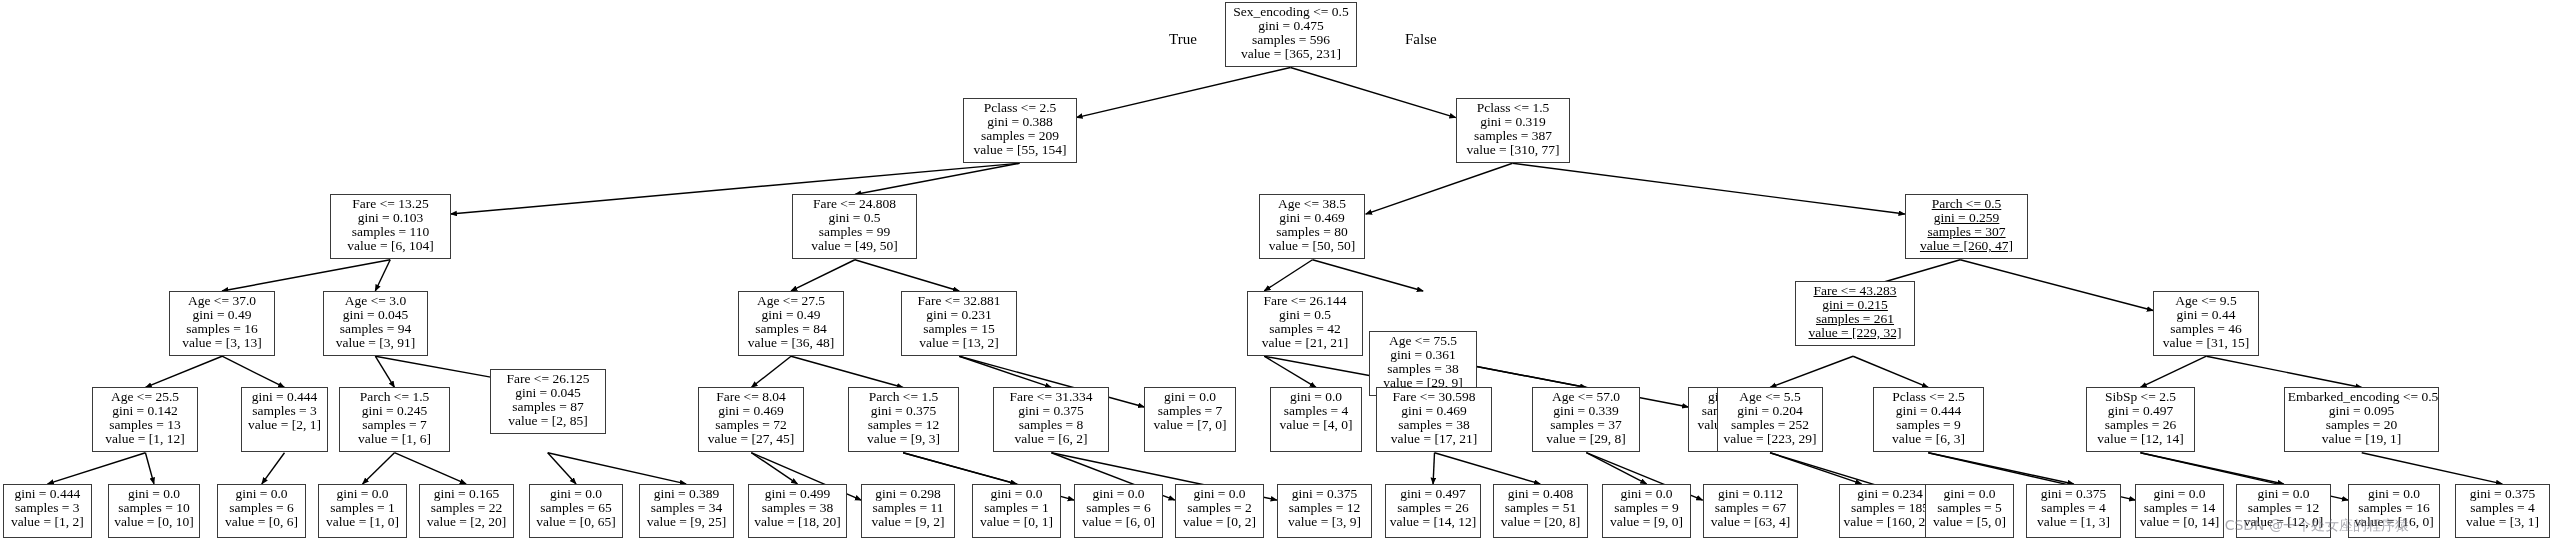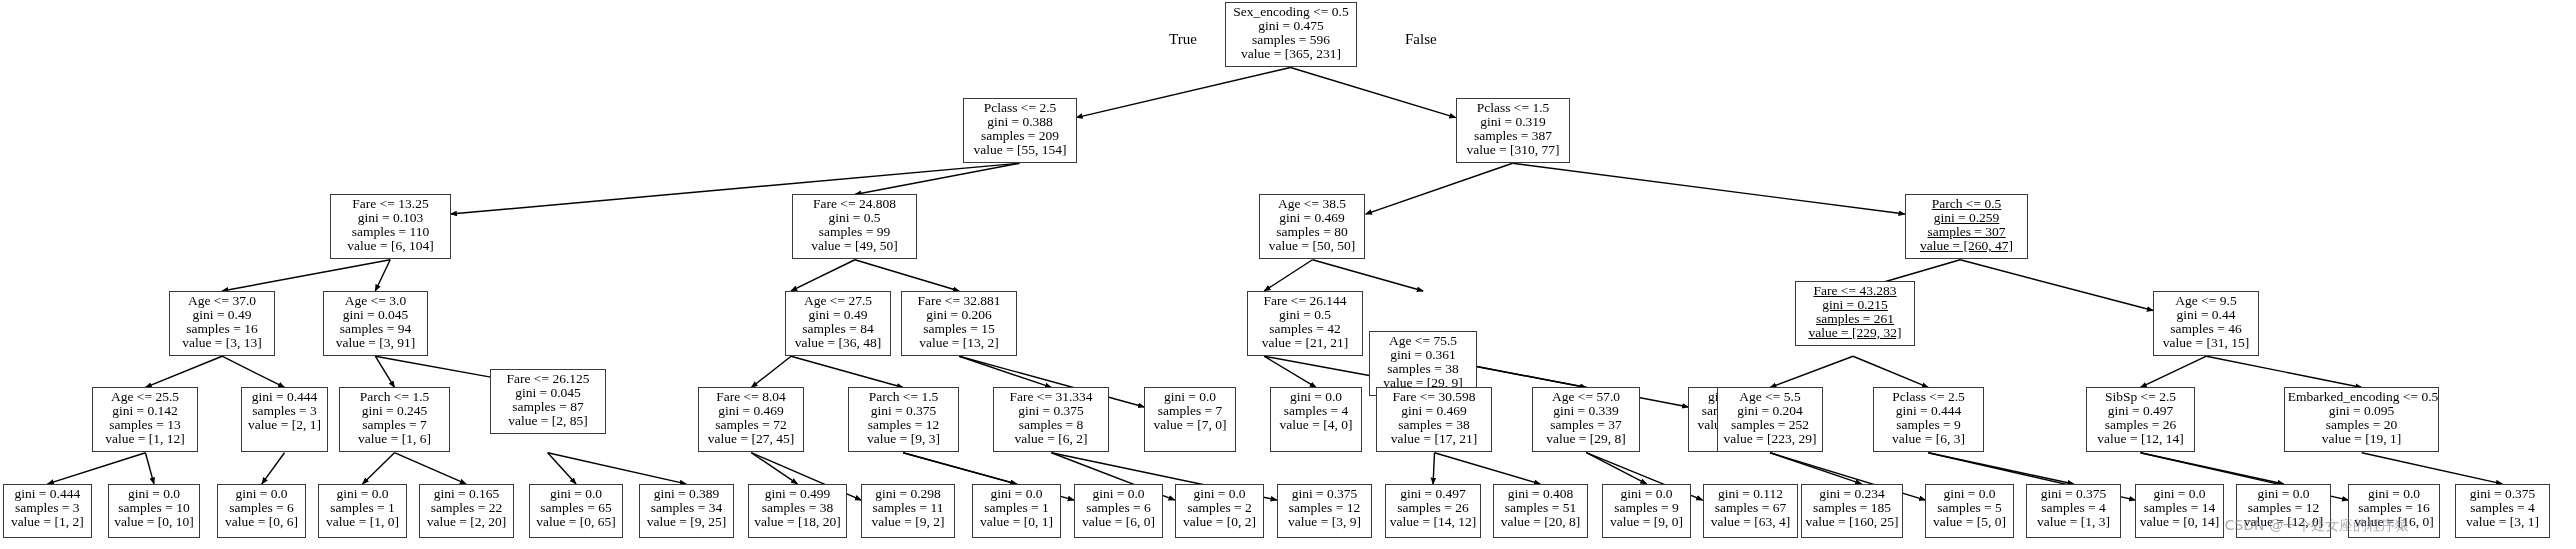--- a/index.html
+++ b/index.html
@@ -129,29 +129,29 @@
         <span class="ln">gini = 0.49</span>
         <span class="ln">samples = 16</span>
         <span class="ln">value = [3, 13]</span>
       </div>
       <div class="node" style="left: 323px; top: 291px; width: 105px; height: 65px;">
         <span class="ln">Age &lt;= 3.0</span>
         <span class="ln">gini = 0.045</span>
         <span class="ln">samples = 94</span>
         <span class="ln">value = [3, 91]</span>
       </div>
-      <div class="node" style="left: 738px; top: 291px; width: 106px; height: 65px; margin-left: 47px;">
+      <div class="node" style="left: 738px; top: 291px; width: 106px; height: 65px;">
         <span class="ln">Age &lt;= 27.5</span>
         <span class="ln">gini = 0.49</span>
         <span class="ln">samples = 84</span>
         <span class="ln">value = [36, 48]</span>
       </div>
       <div class="node" style="left: 901px; top: 291px; width: 116px; height: 65px;">
         <span class="ln">Fare &lt;= 32.881</span>
-        <span class="ln">gini = 0.206</span>
+        <span class="ln">gini = 0.231</span>
         <span class="ln">samples = 15</span>
         <span class="ln">value = [13, 2]</span>
       </div>
       <div class="node" style="left: 1206px; top: 291px; width: 116px; height: 65px; margin-left: 41px;">
         <span class="ln">Fare &lt;= 26.144</span>
         <span class="ln">gini = 0.5</span>
         <span class="ln">samples = 42</span>
         <span class="ln">value = [21, 21]</span>
       </div>
       <div class="node" style="left: 1369px; top: 291px; width: 108px; height: 65px; margin-top: 40px;">
@@ -342,21 +342,21 @@
       <div class="node" style="left: 1602px; top: 484px; width: 89px; height: 54px;">
         <span class="ln">gini = 0.0</span>
         <span class="ln">samples = 9</span>
         <span class="ln">value = [9, 0]</span>
       </div>
       <div class="node" style="left: 1703px; top: 484px; width: 95px; height: 54px;">
         <span class="ln">gini = 0.112</span>
         <span class="ln">samples = 67</span>
         <span class="ln">value = [63, 4]</span>
       </div>
-      <div class="node" style="left: 1801px; top: 484px; width: 102px; height: 54px;">
+      <div class="node" style="left: 1839px; top: 484px; width: 102px; height: 54px;">
         <span class="ln">gini = 0.234</span>
         <span class="ln">samples = 185</span>
         <span class="ln">value = [160, 25]</span>
       </div>
       <div class="node" style="left: 1925px; top: 484px; width: 89px; height: 54px;">
         <span class="ln">gini = 0.0</span>
         <span class="ln">samples = 5</span>
         <span class="ln">value = [5, 0]</span>
       </div>
       <div class="node" style="left: 2026px; top: 484px; width: 95px; height: 54px;">

